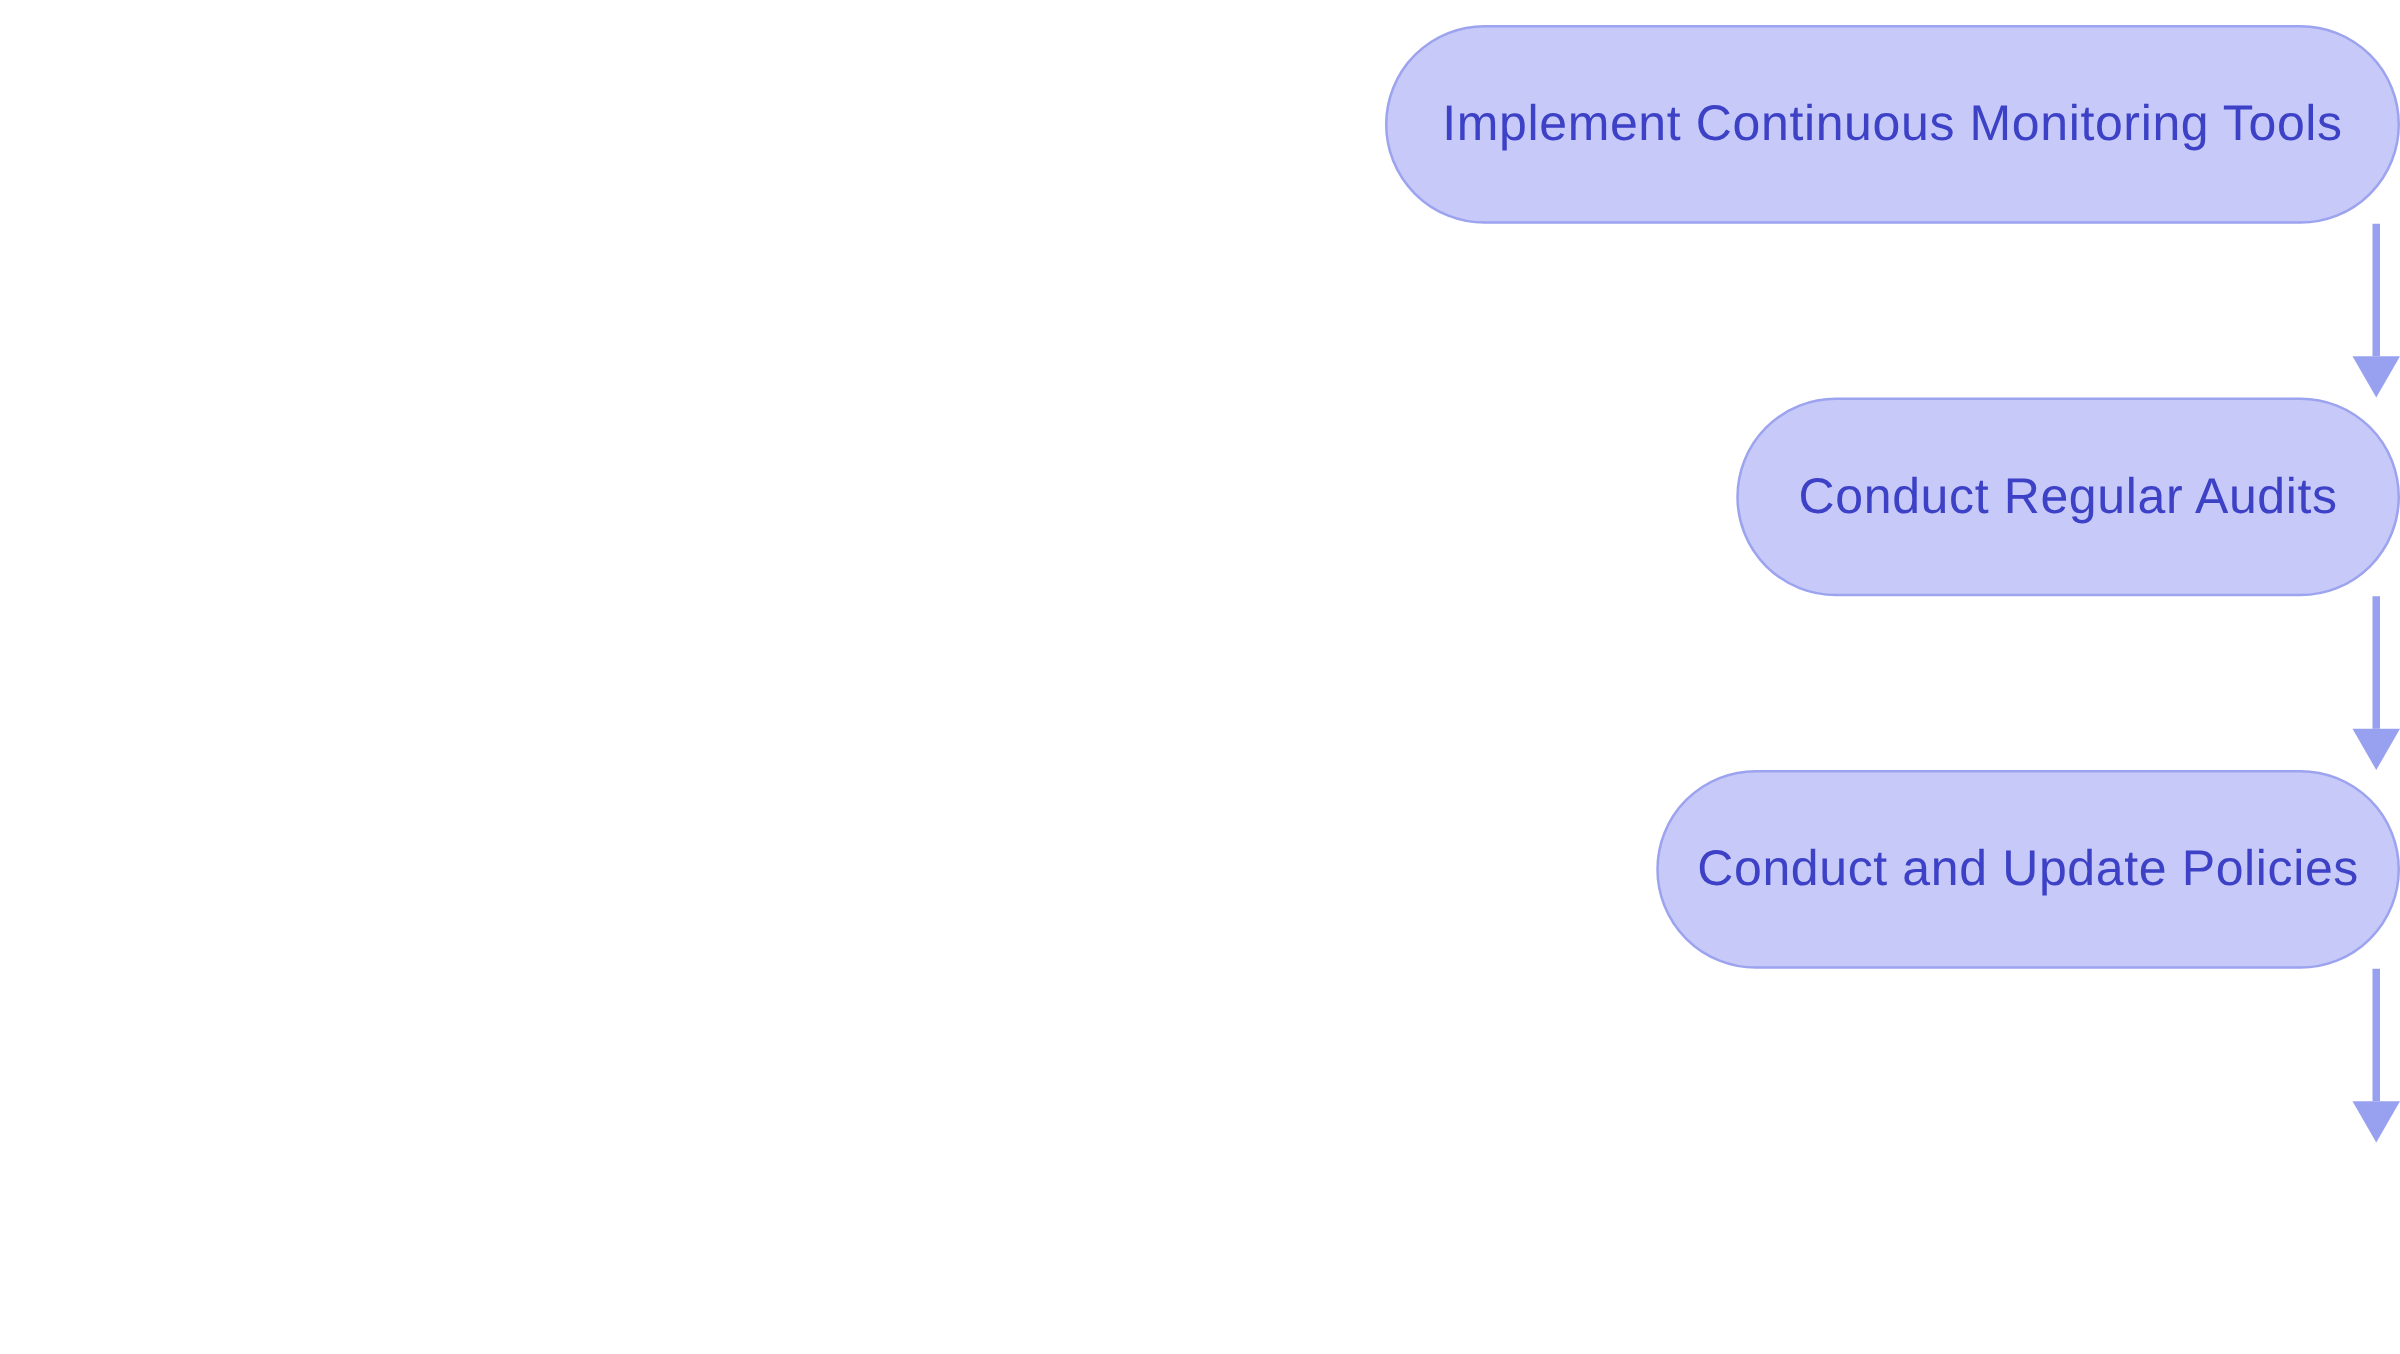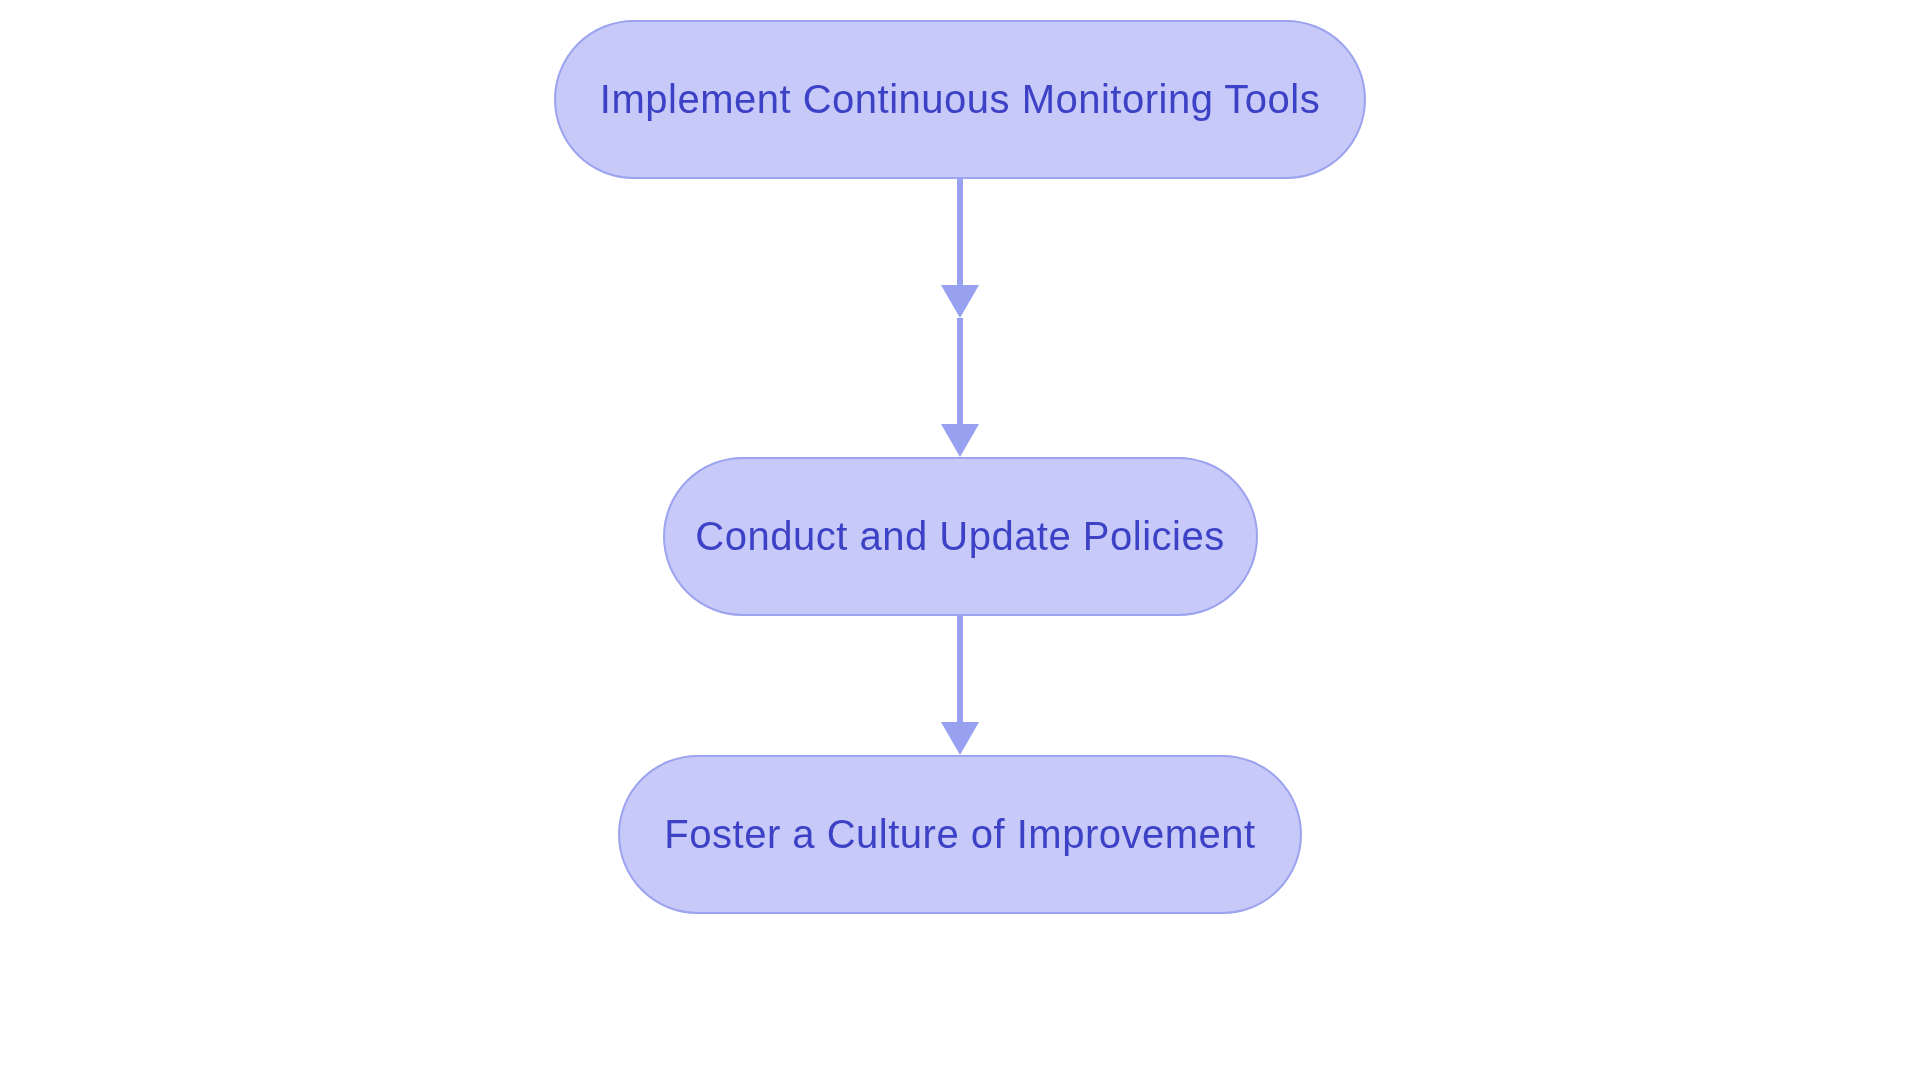--- a/index.html
+++ b/index.html
@@ -9,21 +9,21 @@
     font-family: "Liberation Sans", "DejaVu Sans", sans-serif;
   }
 
   .canvas {
     position: relative;
     width: 1920px;
     height: 1083px;
     background: var(--bg, #ffffff);
     display: flex;
     flex-direction: column;
-    align-items: center;
+    align-items: flex-end;
     padding-top: 20px;
     overflow: hidden;
   }
 
   .flow-node {
     height: 159px;
     border-radius: 82px;
     background: var(--node-fill, #c7c9f8);
     border: 2.5px solid var(--node-border, #9ca3ef);
     display: flex;
@@ -76,32 +76,32 @@
 
   <div class="flow-node n1">
     <span class="node-label">Implement Continuous Monitoring Tools</span>
   </div>
 
   <div class="flow-arrow">
     <div class="arrow-line"></div>
     <div class="arrow-head"></div>
   </div>
 
+  <div class="flow-node n2">
+    <span class="node-label">Conduct Regular Audits</span>
+  </div>
 
   <div class="flow-arrow">
     <div class="arrow-line"></div>
     <div class="arrow-head"></div>
   </div>
 
   <div class="flow-node n3">
     <span class="node-label">Conduct and Update Policies</span>
   </div>
 
   <div class="flow-arrow">
     <div class="arrow-line"></div>
     <div class="arrow-head"></div>
   </div>
 
-  <div class="flow-node n4">
-    <span class="node-label">Foster a Culture of Improvement</span>
-  </div>
 
 </div>
 
 </body></html>

